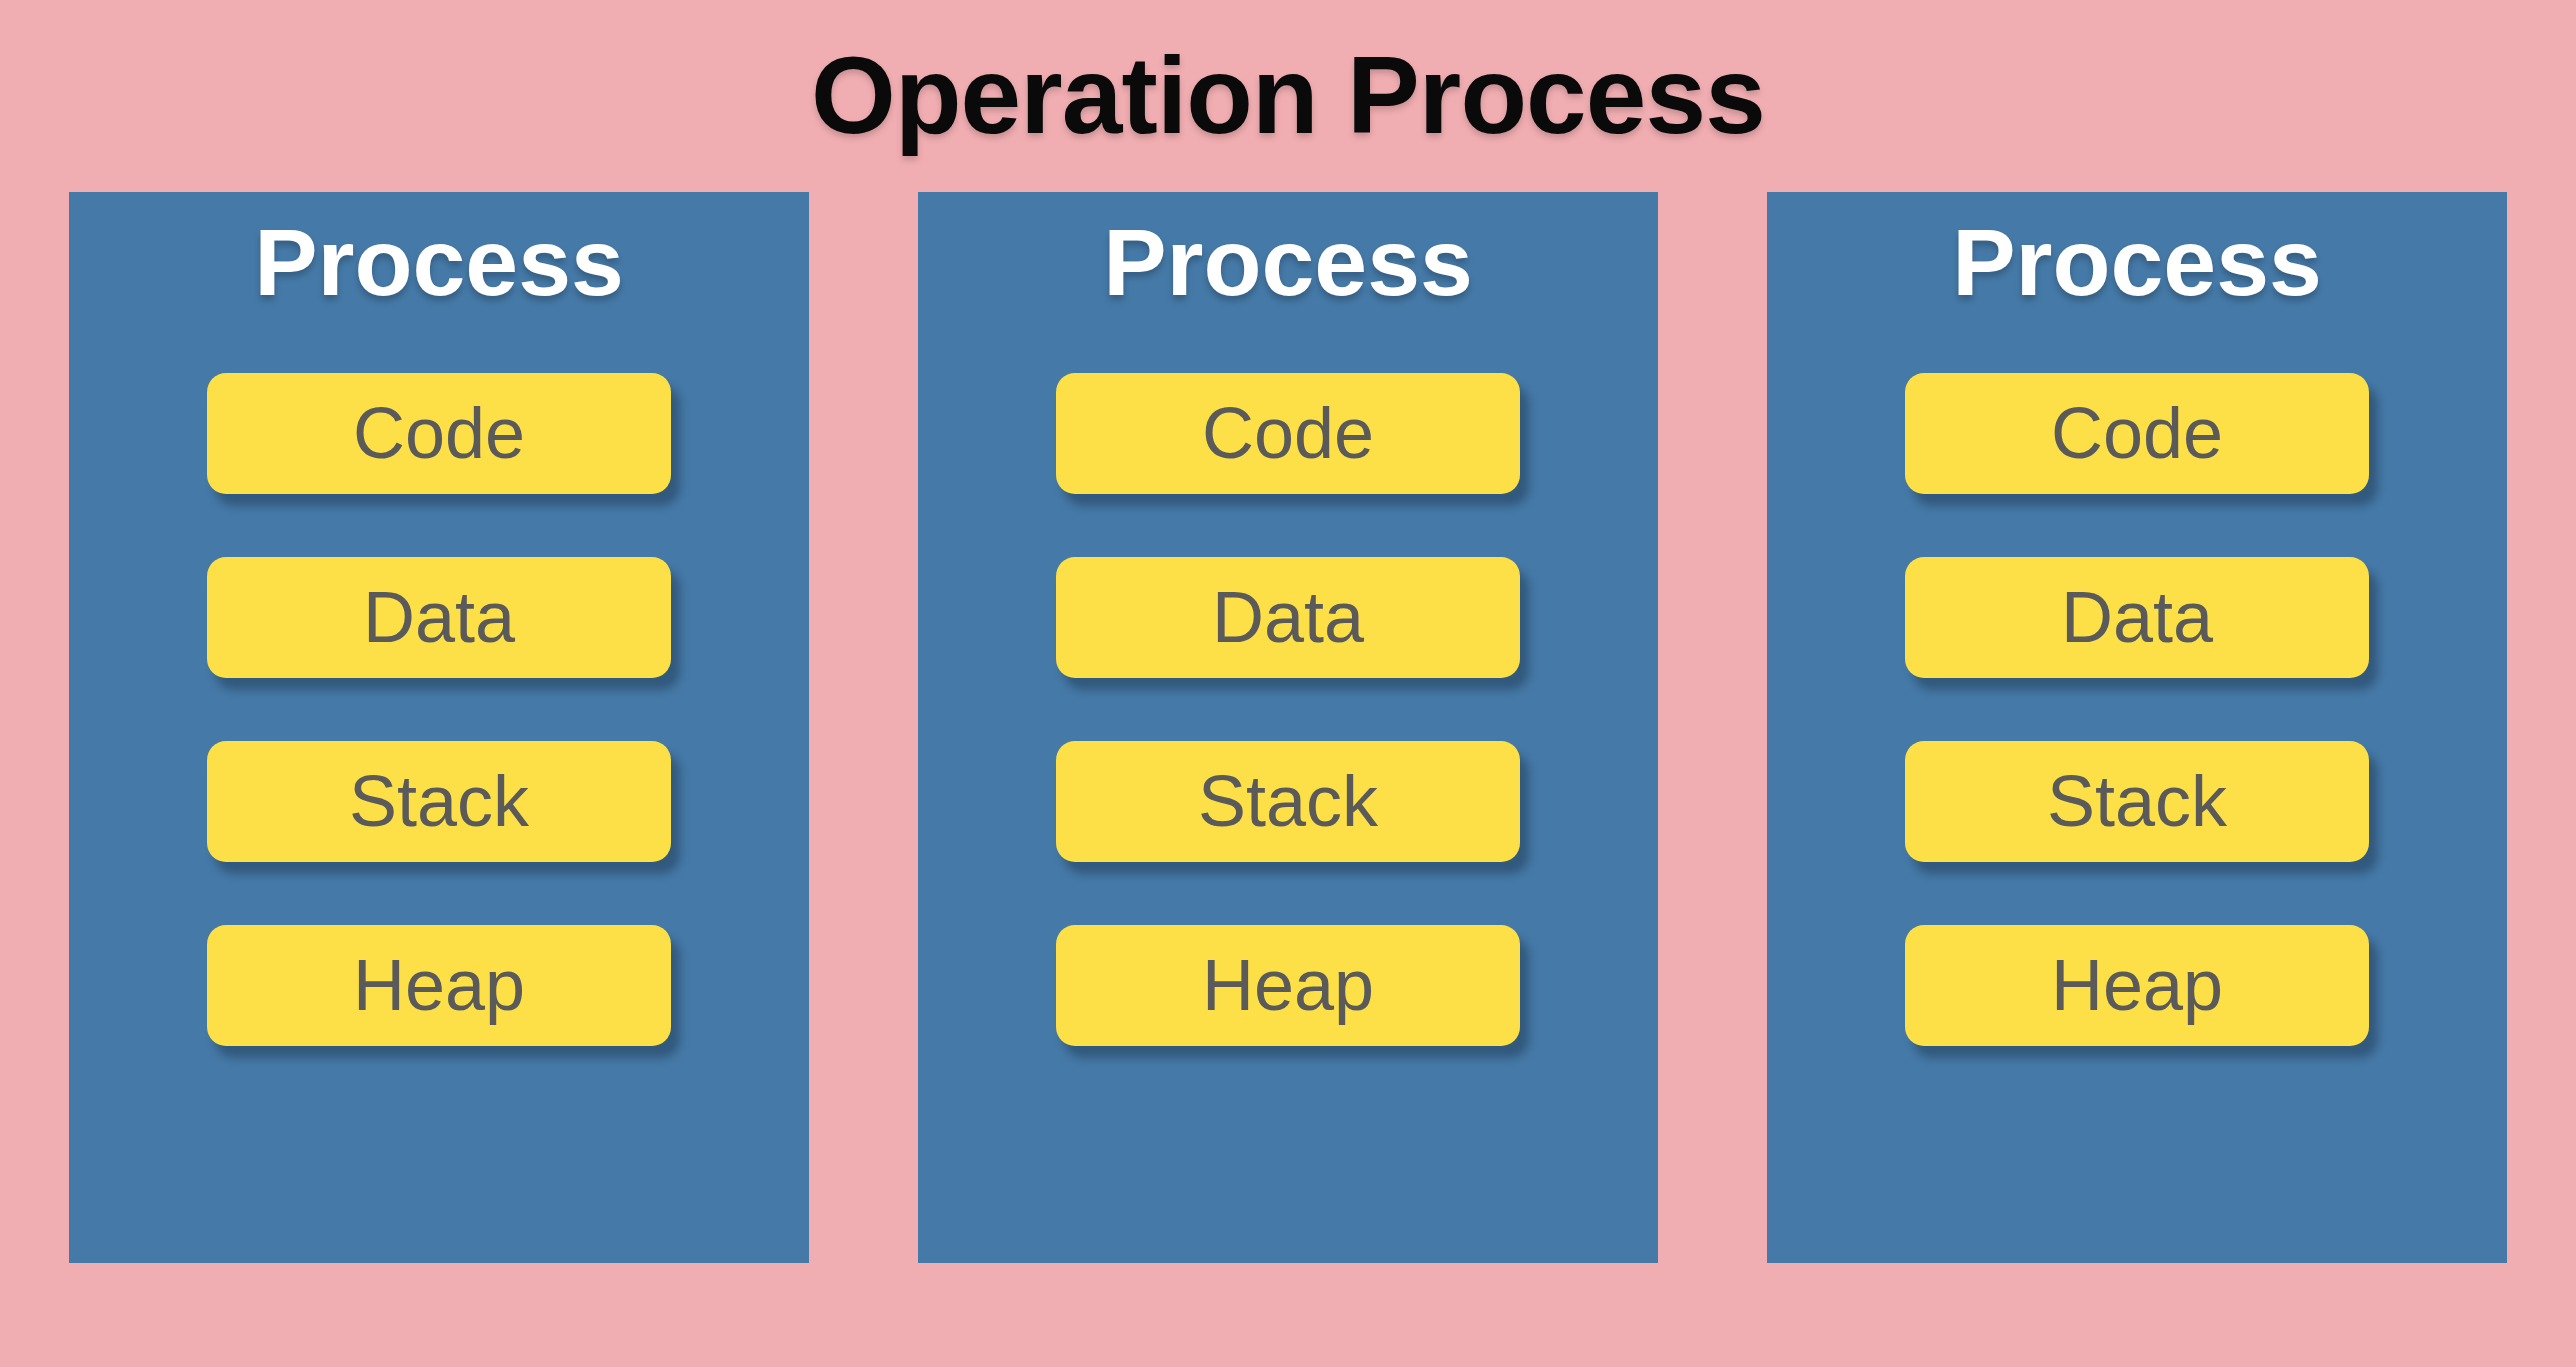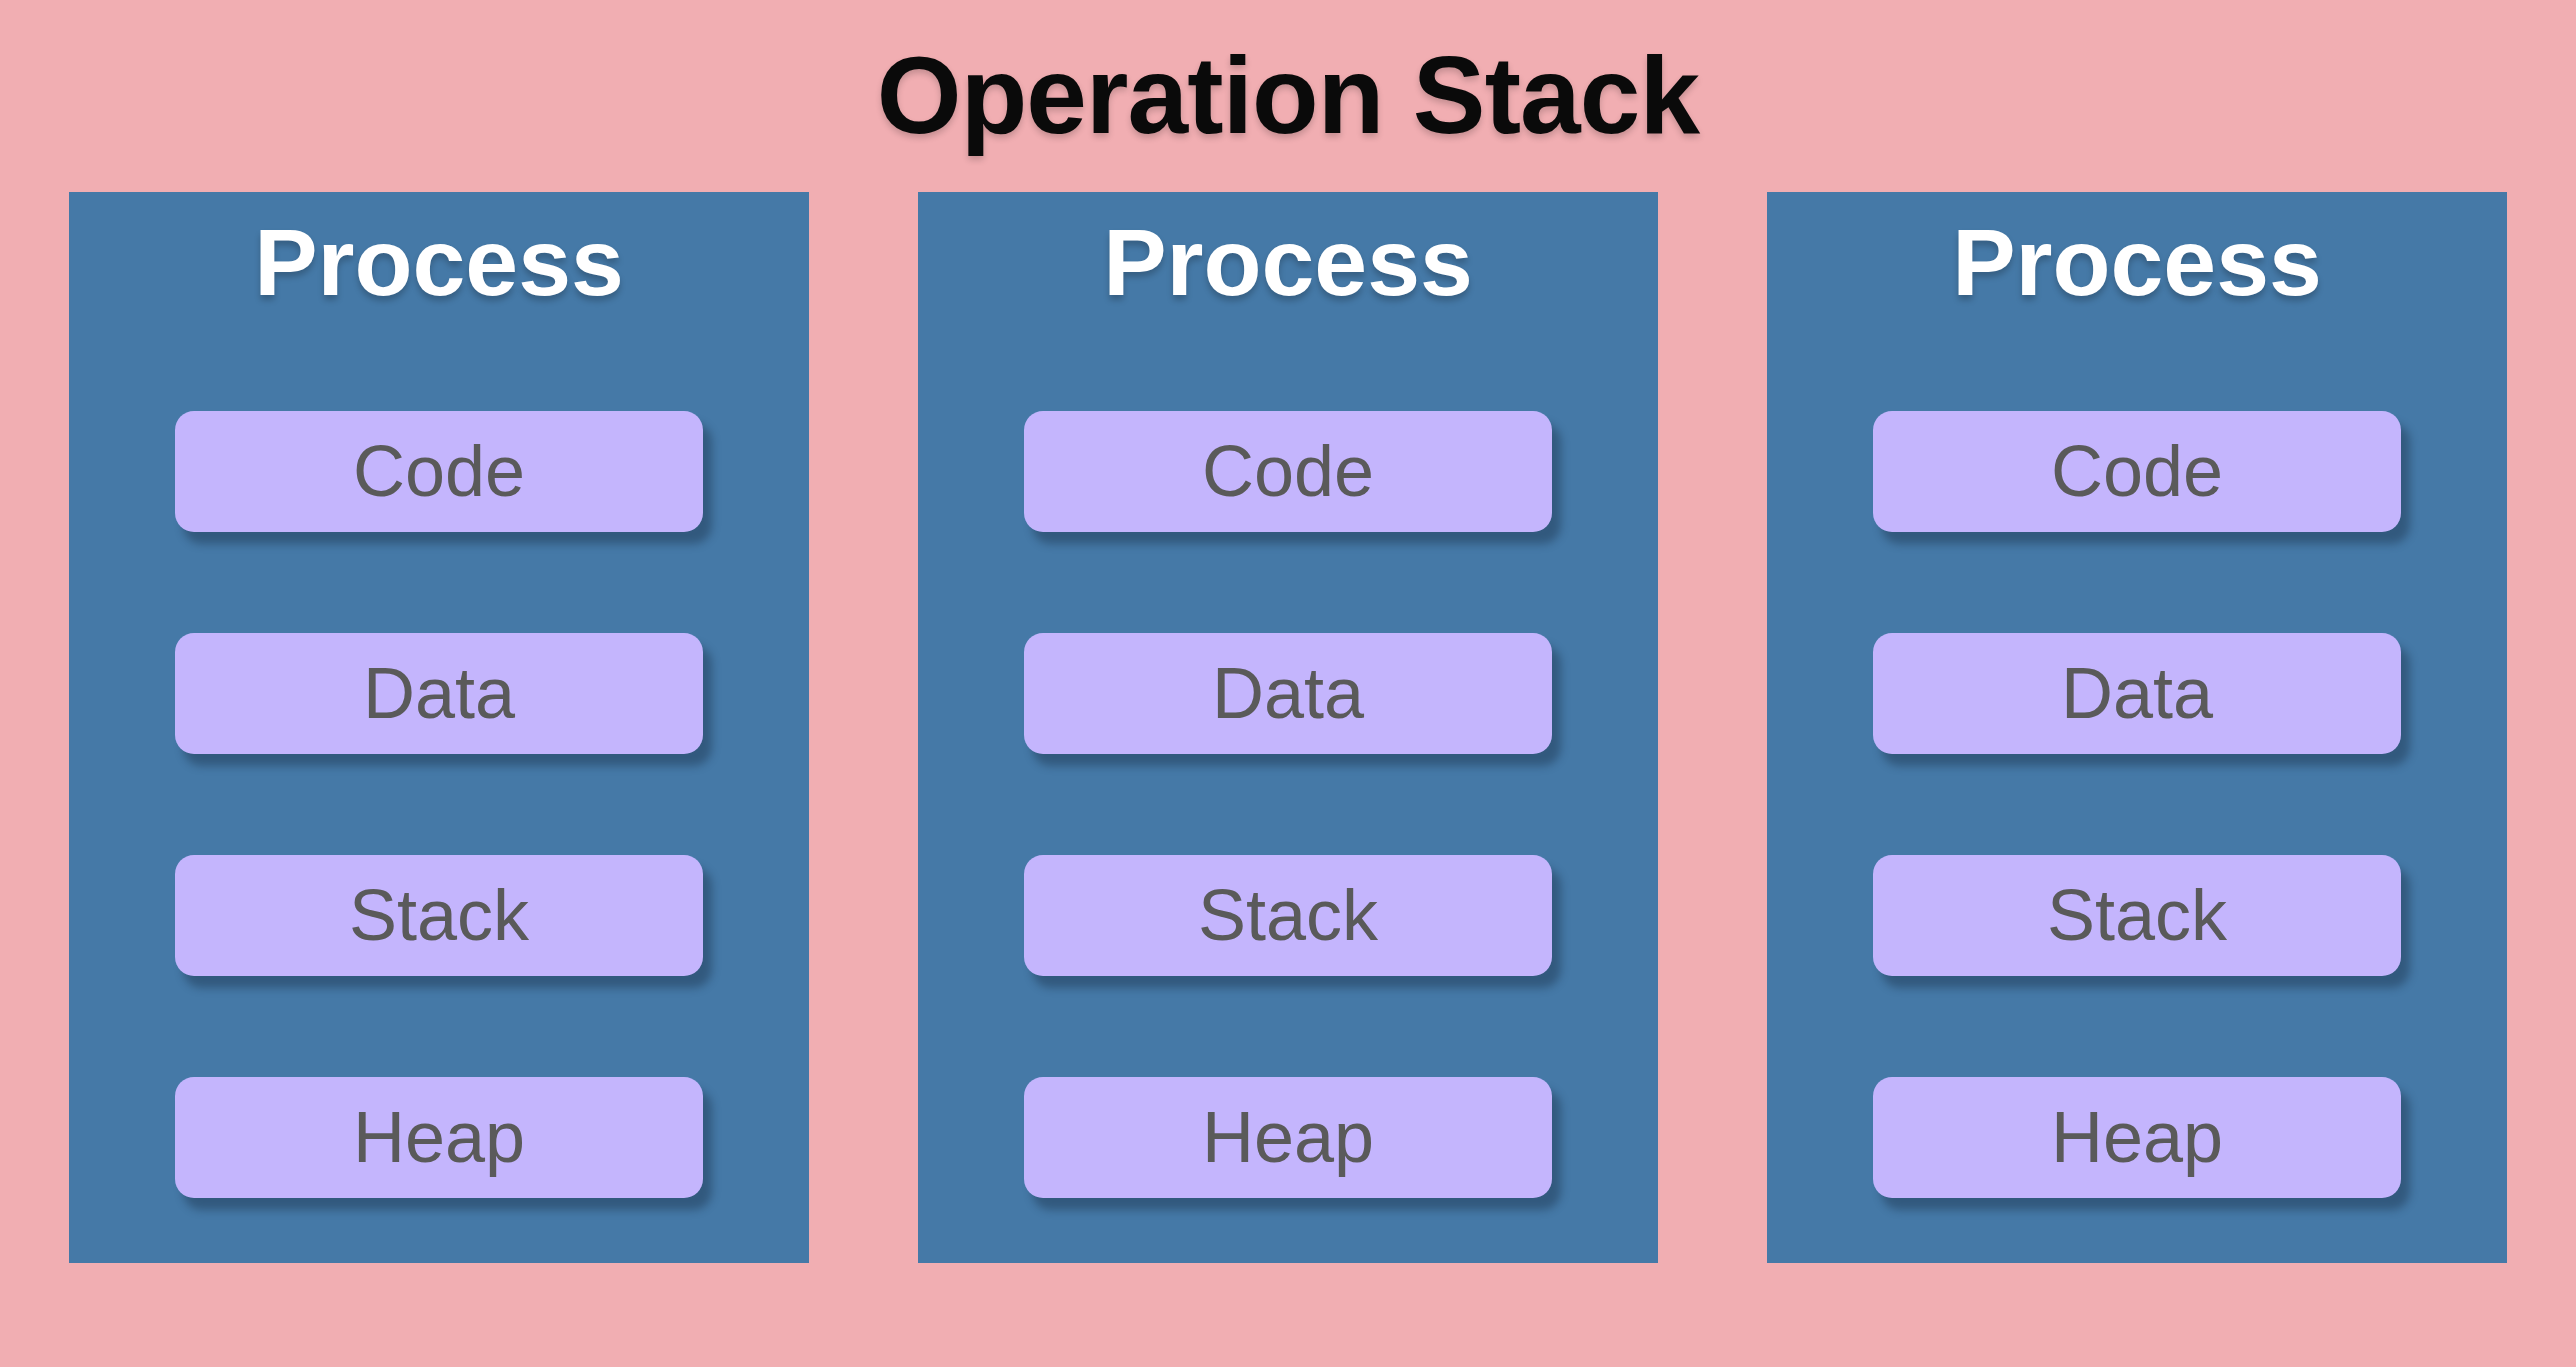--- a/index.html
+++ b/index.html
@@ -41,43 +41,43 @@
   }
   .process-title {
     margin-top: 23px;
     font-size: 95px;
     line-height: 1;
     font-weight: bold;
     color: #ffffff;
     text-shadow: 0 5.2px 6.9px rgba(0,0,0,0.22);
   }
   .segment {
-    width: 528px;
+    width: 464px;
     height: 121px;
-    margin-top: 101px;
-    background: #c4b5fd;
+    margin-top: 63px;
+    background: #fde047;
     border-radius: 19px;
     box-shadow: 8.6px 12px 8.6px rgba(23,42,66,0.40);
     display: flex;
     align-items: center;
     justify-content: center;
   }
   .segment:first-of-type {
     margin-top: 69px;
   }
   .segment-label {
     font-size: 72px;
     line-height: 1;
     color: #5A5A5A;
   }
 </style>
 </head>
 <body>
 
-<h1 class="page-title">Operation Stack</h1>
+<h1 class="page-title">Operation Process</h1>
 
 <div class="columns">
 
   <div class="process-box">
     <div class="process-title">Process</div>
     <div class="segment">
       <span class="segment-label">Code</span>
     </div>
     <div class="segment">
       <span class="segment-label">Data</span>

